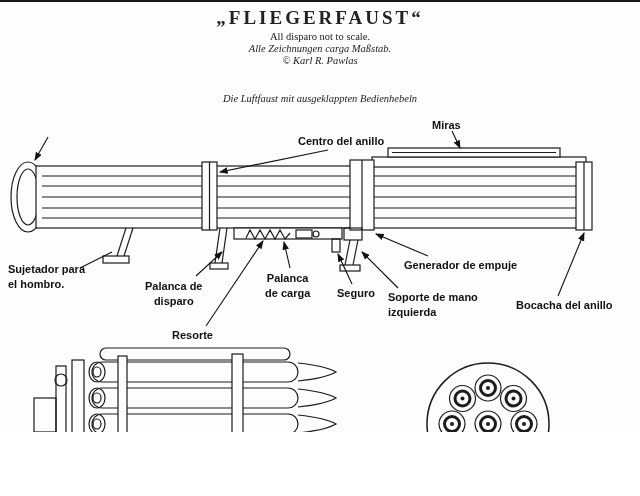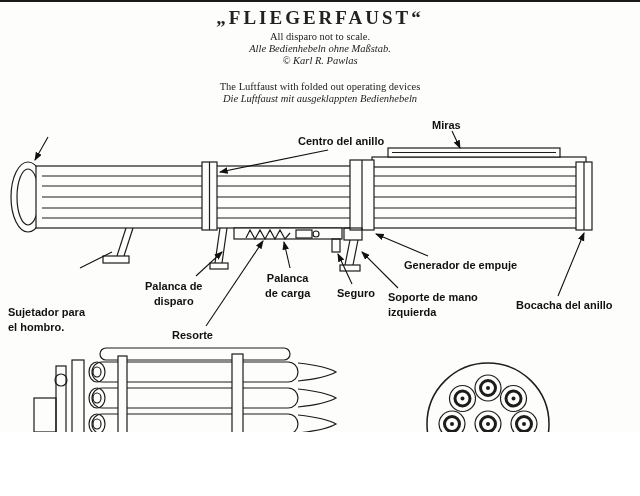--- a/index.html
+++ b/index.html
@@ -33,23 +33,22 @@
 </style>
 </head>
 <body>
 
 <div id="page">
 
   <div id="top-rule"></div>
 
   <div class="hdr hdr-title">„FLIEGERFAUST“</div>
   <div class="hdr hdr-note1">All disparo not to scale.</div>
-  <div class="hdr hdr-note2">Alle Bedienhebeln ohne Maßstab.</div>
+  <div class="hdr hdr-note2">Alle Zeichnungen carga Maßstab.</div>
   <div class="hdr hdr-copy">© Karl R. Pawlas</div>
-  <div class="hdr hdr-cap1">The Luftfaust with folded out operating devices</div>
   <div class="hdr hdr-cap2">Die Luftfaust mit ausgeklappten Bedienhebeln</div>
 
   <svg id="canvas" width="640" height="496" viewBox="0 0 640 496">
     <defs>
       <marker id="arrow" markerWidth="9" markerHeight="8" refX="7" refY="3" orient="auto">
         <path d="M0,0 L8,3 L0,6 z" fill="#111"></path>
       </marker>
     </defs>
 
     <g class="draw">
@@ -210,21 +209,21 @@
       <line class="ptr" marker-end="url(#arrow)" x1="206" y1="326" x2="263" y2="241"></line>
       <line class="ptr" marker-end="url(#arrow)" x1="352" y1="284" x2="338" y2="254"></line>
       <line class="ptr" marker-end="url(#arrow)" x1="398" y1="288" x2="362" y2="252"></line>
       <line class="ptr" marker-end="url(#arrow)" x1="428" y1="256" x2="376" y2="234"></line>
       <line class="ptr" marker-end="url(#arrow)" x1="558" y1="296" x2="584" y2="233"></line>
     </g>
   </svg>
 
   <div class="lbl" style="left:298px; top:134px;">Centro del anillo</div>
   <div class="lbl" style="left:432px; top:118px;text-align:center;">Miras</div>
-  <div class="lbl" style="left:8px;   top:262px;margin-top:43px;">Sujetador para
+  <div class="lbl" style="left:8px;   top:262px;">Sujetador para
 el hombro.</div>
   <div class="lbl center" style="left:145px; top:279px;">Palanca de
 disparo</div>
   <div class="lbl center" style="left:265px; top:271px;">Palanca
 de carga</div>
   <div class="lbl" style="left:172px; top:328px;">Resorte</div>
   <div class="lbl" style="left:337px; top:286px;">Seguro</div>
   <div class="lbl" style="left:388px; top:290px;">Soporte de mano
 izquierda</div>
   <div class="lbl" style="left:404px; top:258px;">Generador de empuje</div>

